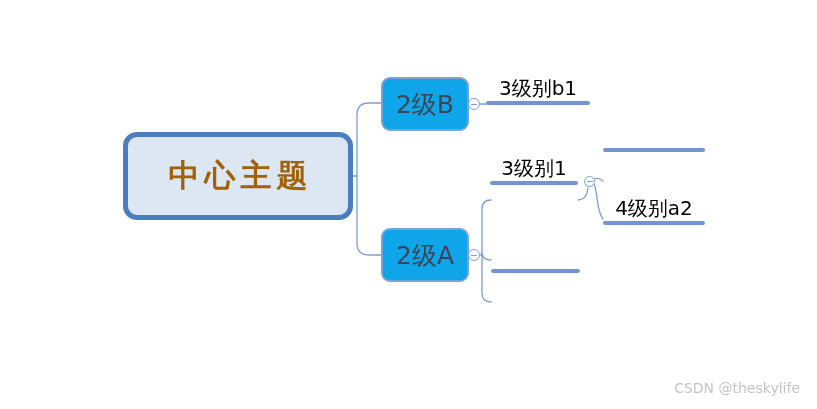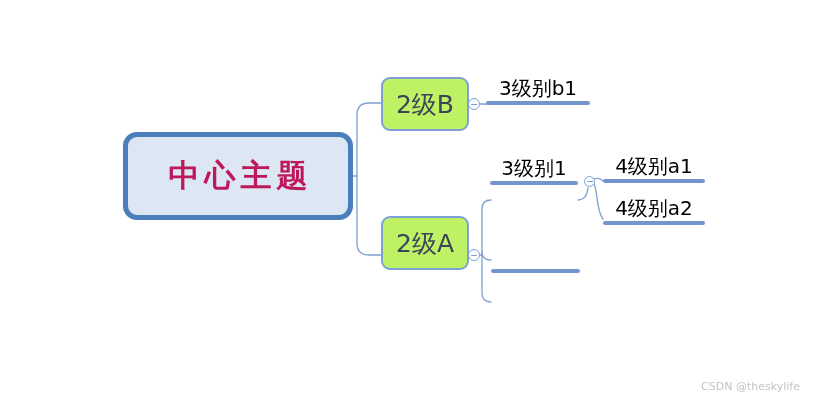--- a/index.html
+++ b/index.html
@@ -31,41 +31,41 @@
     border: 5px solid #4b7ebd;
     border-radius: 14px;
     display: flex; align-items: center; justify-content: center;
     z-index: 2;
   }
   .root-node .label {
     font-size: 31px;
     font-weight: bold;
     letter-spacing: 5px;
     padding-left: 5px; 
-    color: #be185d;
+    color: #a16207;
     white-space: nowrap;
   }
 
   
   .branch-node {
     position: absolute;
     width: 88px; height: 54px;
-    background: #bef264;
+    background: #0ea5e9;
     border: 2px solid #7da1d5;
     border-radius: 9px;
     display: flex; align-items: center; justify-content: center;
     z-index: 2;
   }
   .branch-node .label {
     font-size: 25px;
     color: #3c4458;
     white-space: nowrap;
   }
   #node-2b { left: 381px; top: 77px; }
-  #node-2a { left: 381px; top: 216px; }
+  #node-2a { left: 381px; top: 228px; }
 
   
   .line-topic {
     position: absolute;
     z-index: 2;
   }
   .line-topic .label {
     display: flex;
     align-items: flex-end;
     justify-content: center;
@@ -104,21 +104,21 @@
     background: #7da1d5;
   }
   #collapse-2b { left: 468px; top: 98px; }
   #collapse-2a { left: 468px; top: 249px; }
   #collapse-31 { left: 584px; top: 176px; width: 11px; height: 11px; }
 
   
   .watermark {
     position: absolute;
     right: 17px; top: 380px;
-    font-size: 11px;
+    font-size: 14px;
     color: #c4c4c4;
     z-index: 1;
     white-space: nowrap;
   }
 </style>
 </head>
 <body>
 
 <div id="canvas">
 
@@ -155,21 +155,20 @@
   </div>
   <div class="line-topic" id="topic-31">
     <div class="label">3级别1</div>
     <div class="bar"></div>
   </div>
   <div class="line-topic" id="topic-33">
     <div class="bar"></div>
   </div>
 
   <div class="line-topic" id="topic-41">
-    <div class="label">4级别a1</div>
     <div class="bar"></div>
   </div>
   <div class="line-topic" id="topic-42">
     <div class="label">4级别a2</div>
     <div class="bar"></div>
   </div>
 
   <div class="collapse-btn" id="collapse-2b">
     <div class="minus"></div>
   </div>

